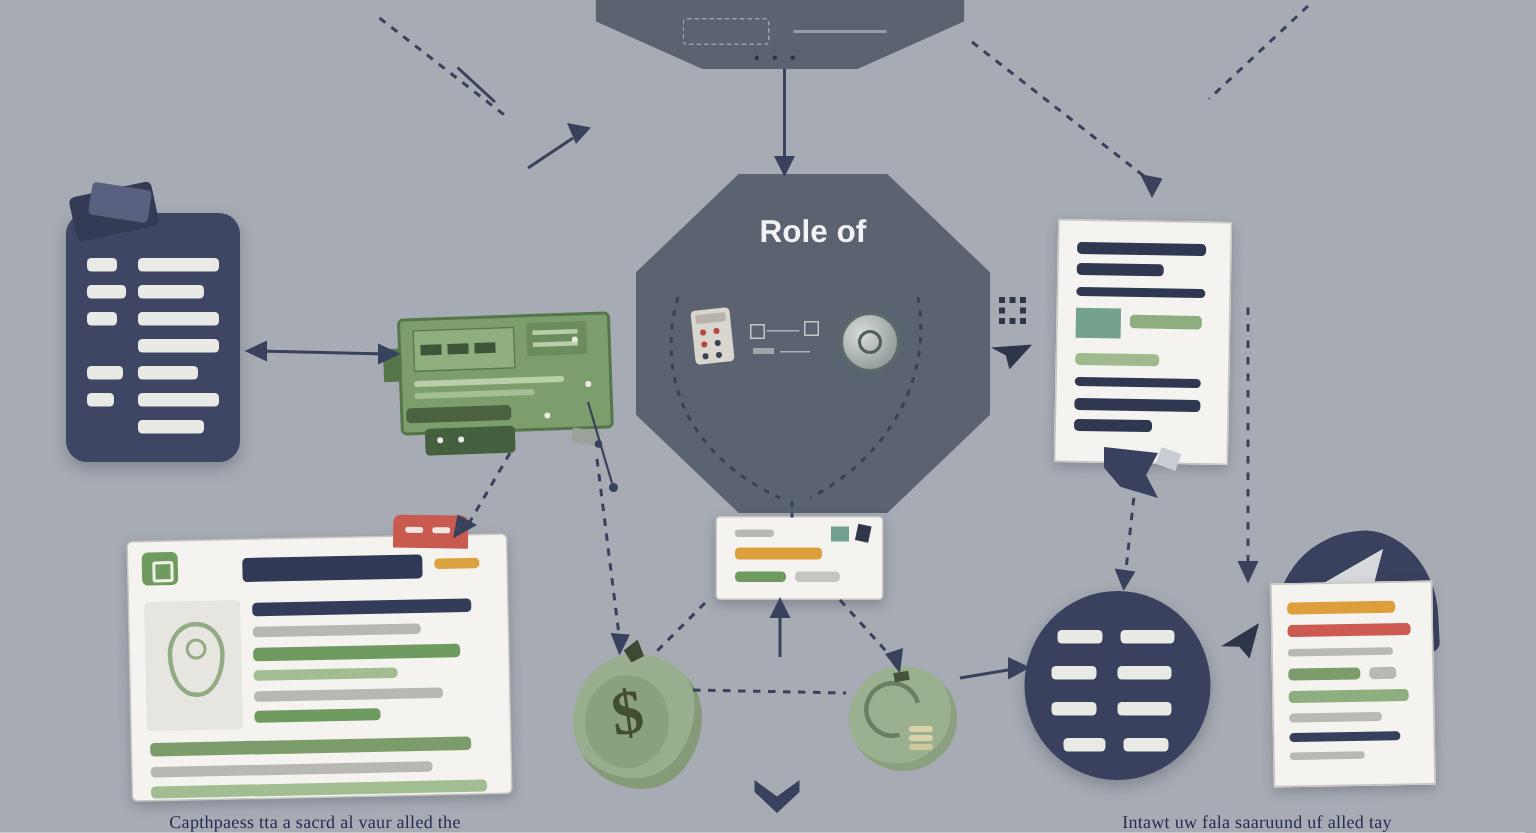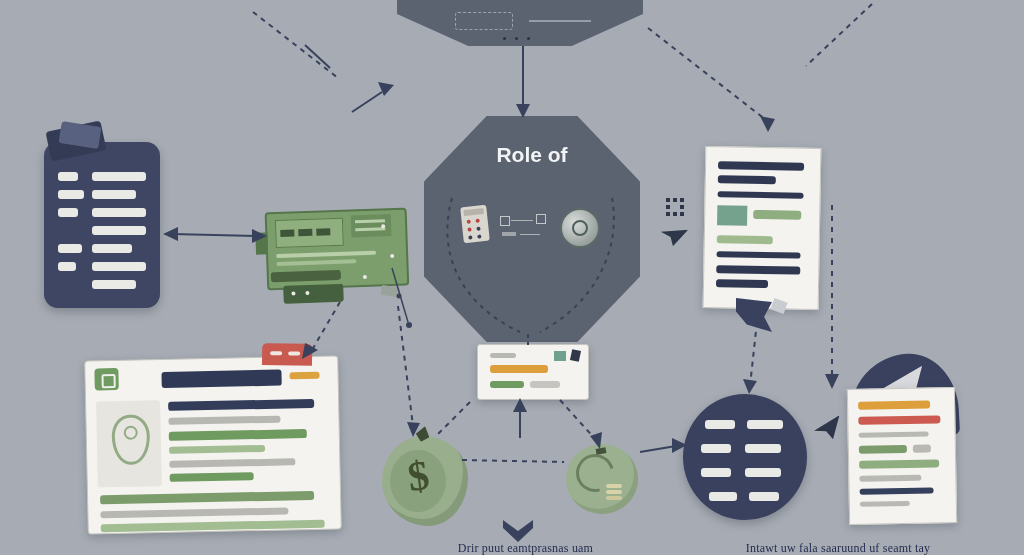--- a/index.html
+++ b/index.html
@@ -62,21 +62,21 @@
       <circle cx="399" cy="296" r="2.5"></circle>
     </g>
   </svg>
 
   <div class="abs oct z2" style="left:397px;top:-64px;width:246px;height:110px;background:#5b6371;">
     <div class="abs" style="left:58px;bottom:16px;width:56px;height:16px;border:1.5px dashed rgba(225,228,232,.5);border-radius:3px;"></div>
     <div class="abs" style="left:132px;bottom:24px;width:62px;border-top:2px solid rgba(225,228,232,.45);"></div>
     <div class="abs" style="left:106px;bottom:6px;width:3px;height:3px;background:#2c3344;border-radius:50%;box-shadow:12px 0 #2c3344,24px 0 #2c3344;"></div>
   </div>
 
-  <div class="abs oct z2" style="left:424px;top:116px;width:216px;height:226px;background:#5b6371;">
+  <div class="abs oct z2" style="left:424px;top:116px;width:236px;height:226px;background:#5b6371;">
     <div class="oct-title">
       <div>Role of</div>
     </div>
 
     <div class="abs" style="left:38px;top:90px;width:26px;height:36px;background:#d9d6cf;border-radius:3px;transform:rotate(-6deg);">
       <div class="abs" style="left:3px;top:3px;width:20px;height:6px;background:#b7b3aa;border-radius:1px;"></div>
       <div class="abs" style="left:5px;top:13px;width:4px;height:4px;background:#b8473d;border-radius:50%;box-shadow:9px 0 #b8473d,0 8px #b8473d;"></div>
       <div class="abs" style="left:14px;top:21px;width:4px;height:4px;background:#3a4254;border-radius:50%;box-shadow:-9px 8px #3a4254,0 8px #3a4254;"></div>
     </div>
 
@@ -212,16 +212,16 @@
     <div class="bar" style="left:10px;top:43px;width:70px;height:5px;background:#b9b9b3;"></div>
     <div class="bar" style="left:10px;top:56px;width:48px;height:8px;background:#7d9c6c;"></div>
     <div class="bar" style="left:64px;top:56px;width:18px;height:8px;background:#b9b9b3;"></div>
     <div class="bar" style="left:10px;top:71px;width:80px;height:8px;background:#8fae7f;"></div>
     <div class="bar" style="left:10px;top:86px;width:62px;height:6px;background:#b9b9b3;"></div>
     <div class="bar" style="left:10px;top:99px;width:74px;height:6px;background:#35405c;"></div>
     <div class="bar" style="left:10px;top:112px;width:50px;height:5px;background:#b9b9b3;"></div>
   </div>
   <div class="abs z2 plane" style="left:814px;top:418px;width:28px;height:22px;transform:rotate(-12deg);"></div>
 
-  <div class="caption" style="left:408px;width:235px;">Drir puut eamtprasnas uam</div>
-  <div class="caption" style="left:698px;width:280px;">Intawt uw fala saaruund uf seamt tay</div>
+  <div class="caption" style="left:55px;width:310px;">Capthpaess tta a sacrd al vaur alled the</div>
+  <div class="caption" style="left:698px;width:280px;">Intawt uw fala saaruund uf alled tay</div>
 
 </div>
 
 </body></html>

